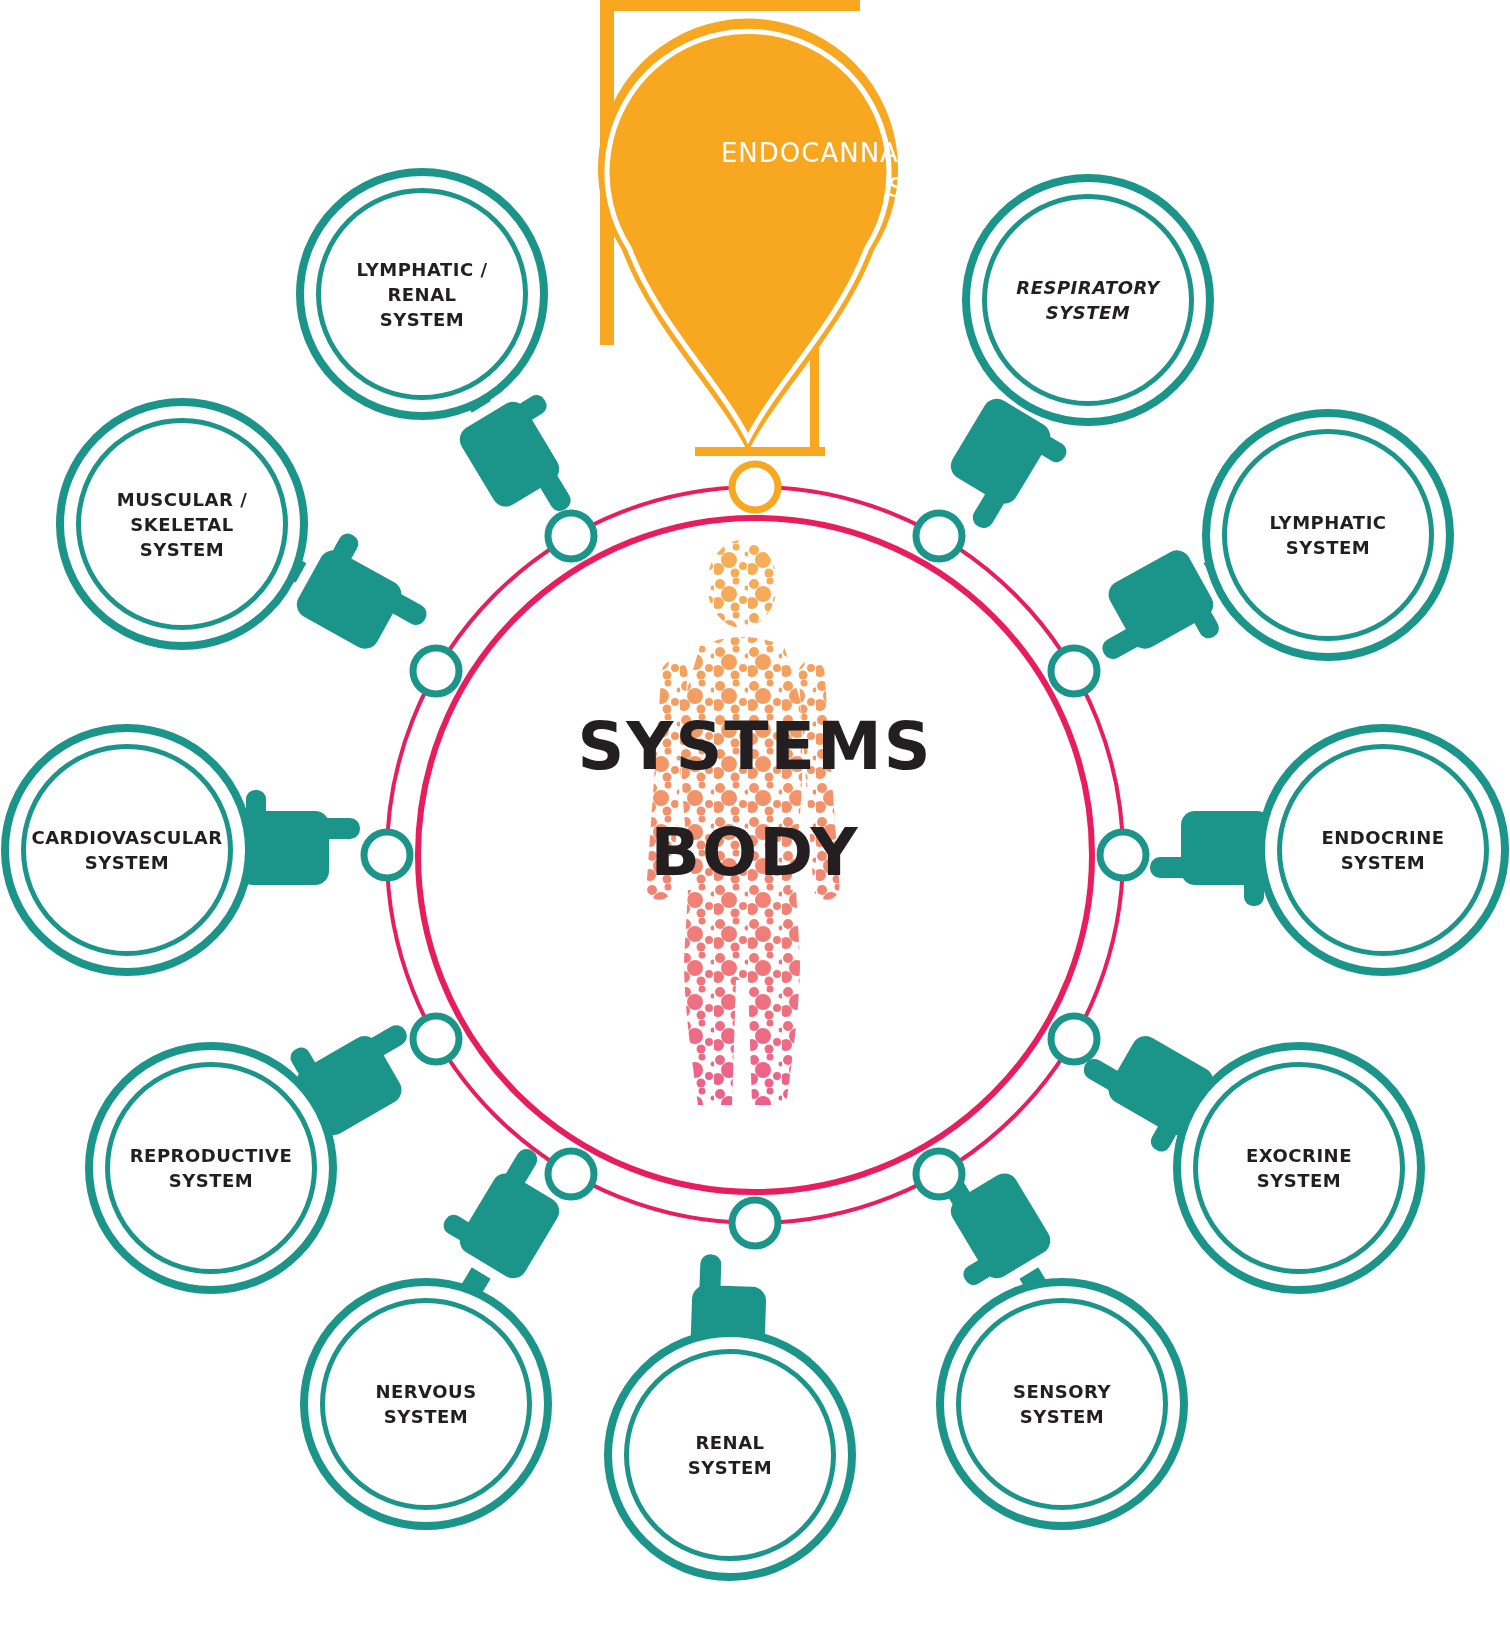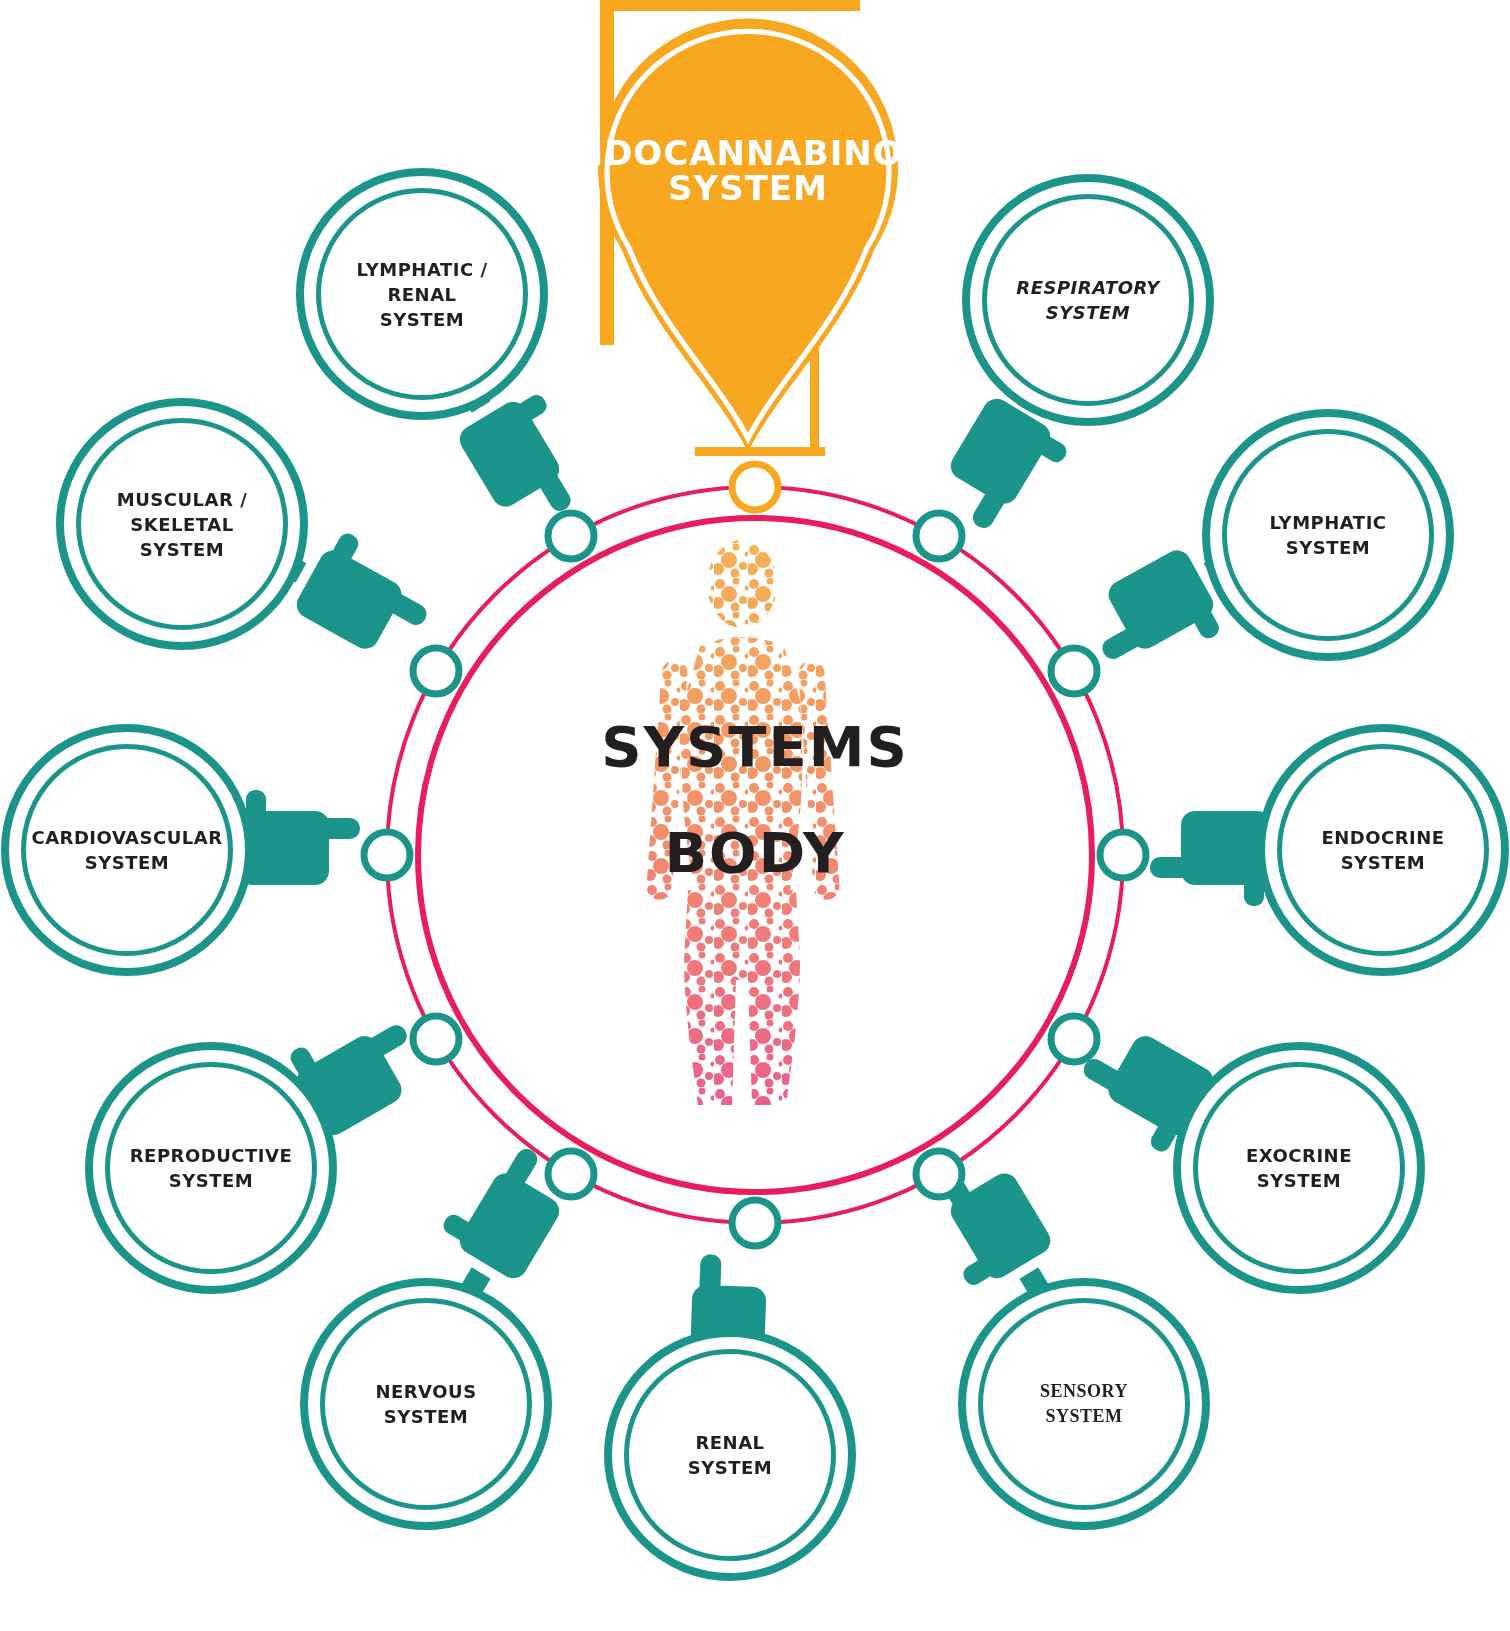--- a/index.html
+++ b/index.html
@@ -13,26 +13,26 @@
 
   .sat{position:absolute;width:236px;height:236px;border:8px solid var(--teal);
        border-radius:50%;background:#fff;display:flex;align-items:center;justify-content:center;}
   .sat-inner{width:202px;height:202px;border:5px solid var(--teal);border-radius:50%;
        display:flex;align-items:center;justify-content:center;}
   .sat-label{text-align:center;font-weight:bold;font-size:18px;line-height:25px;
        letter-spacing:.5px;color:var(--text-dark);}
   .sat-label span{display:block;}
 
   #center-title{position:absolute;left:380px;top:694px;width:750px;text-align:center;
-       font-weight:bold;font-size:56px;line-height:106px;letter-spacing:2px;
+       font-weight:bold;font-size:65px;line-height:106px;letter-spacing:2px;
        color:var(--text-dark);}
   #center-title span{display:block;}
 
-  #pin-label{position:absolute;left:498px;top:136px;width:500px;text-align:center;
-       color:#fff;font-weight:bold;font-size:34px;line-height:35px;letter-spacing:1px;}
+  #pin-label{position:absolute;left:498px;top:136px;width:500px;text-align:right;
+       color:#fff;font-weight:normal;font-size:26px;line-height:35px;letter-spacing:1px;}
   #pin-label span{display:block;}
 </style>
 </head>
 <body>
 
 <div id="canvas">
 
   <svg id="diagram-svg" viewBox="0 0 1510 1631">
     <defs>
       <linearGradient id="bodyGrad" x1="0" y1="530" x2="0" y2="1110" gradientUnits="userSpaceOnUse">
@@ -199,21 +199,21 @@
   <div class="sat" style="left:300px;top:1278px;">
     <div class="sat-inner">
       <div class="sat-label">
         <span>NERVOUS</span>
         <span>SYSTEM</span>
         <span></span>
       </div>
     </div>
   </div>
 
-  <div class="sat" style="left:958px;top:1278px;font-family:Liberation Serif, serif;">
+  <div class="sat" style="left:936px;top:1278px;">
     <div class="sat-inner">
       <div class="sat-label">
         <span>SENSORY</span>
         <span>SYSTEM</span>
         <span></span>
       </div>
     </div>
   </div>
 
   <div class="sat" style="left:604px;top:1329px;">

